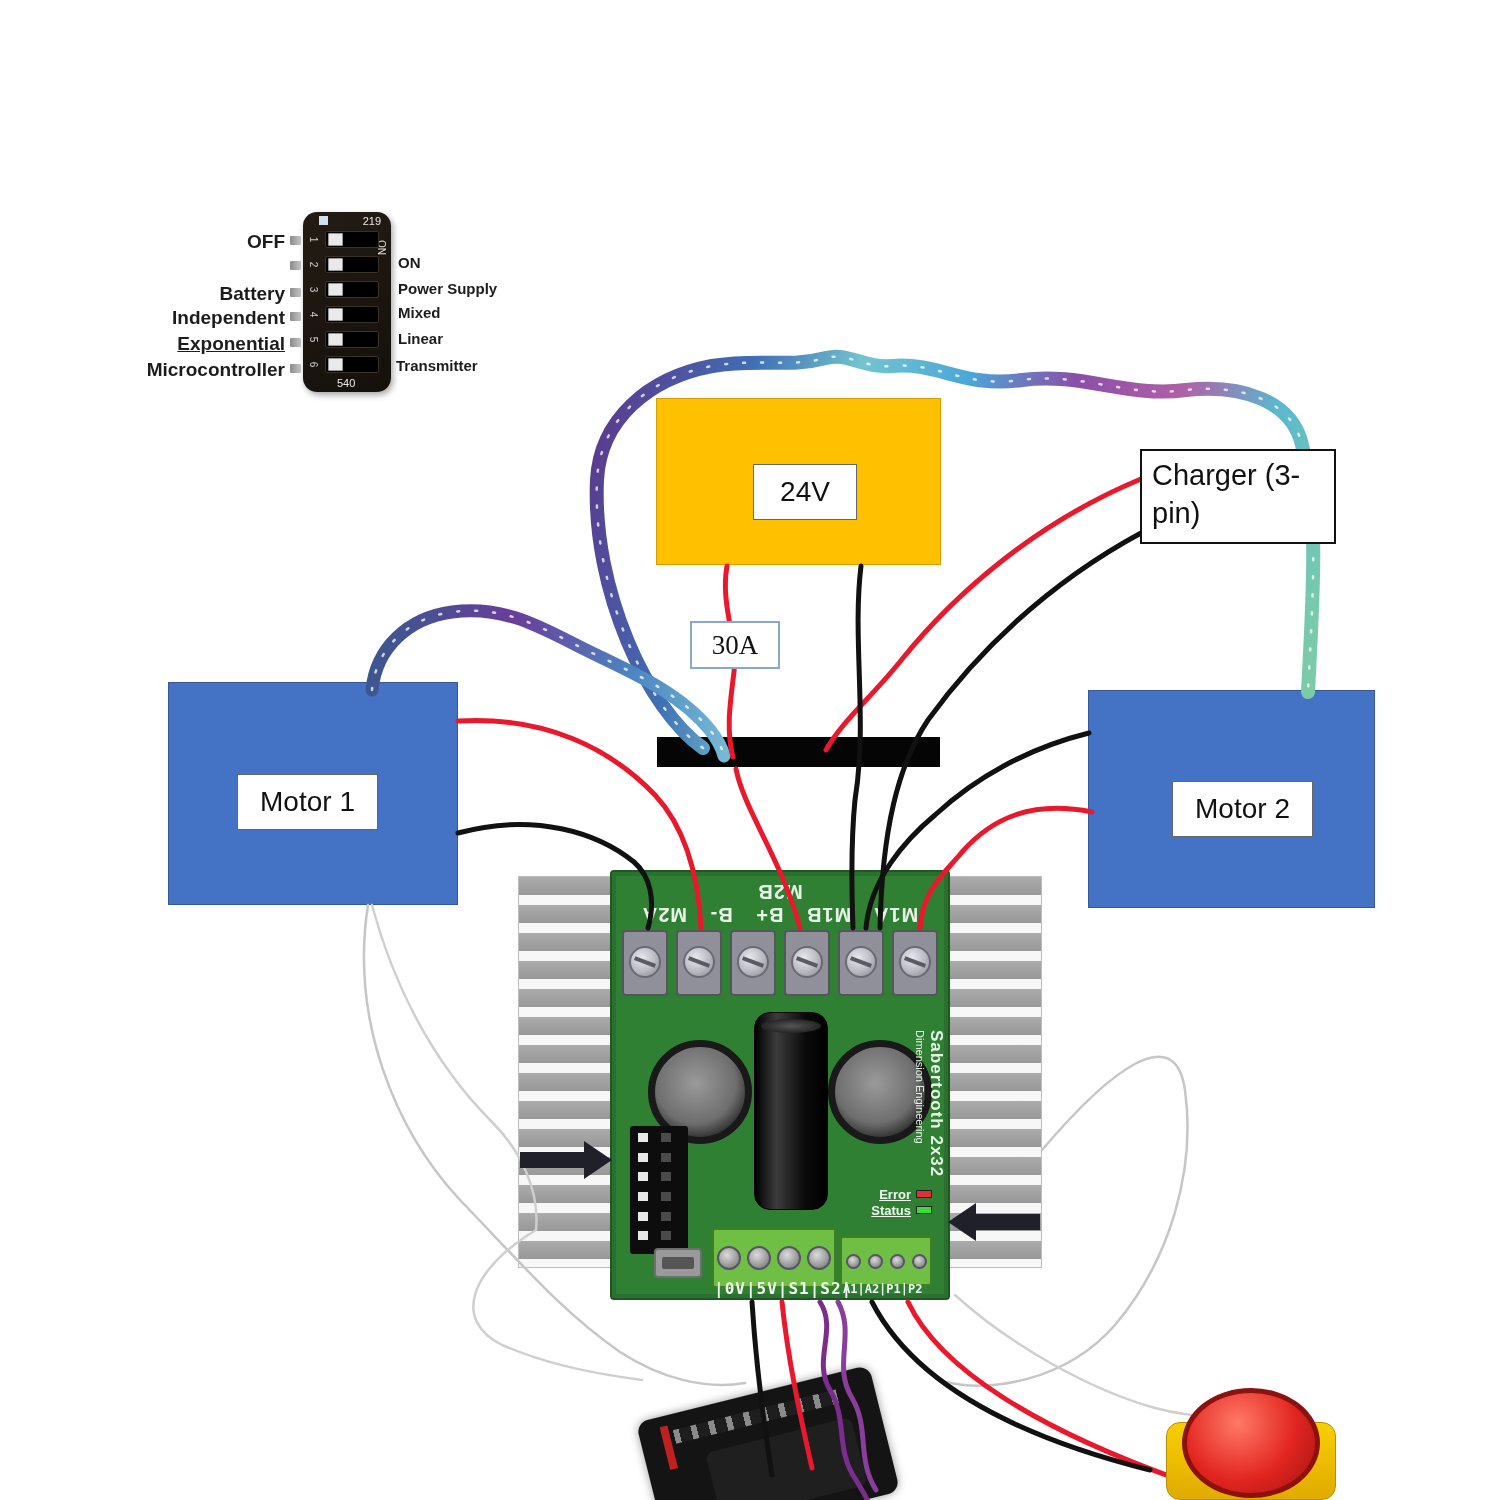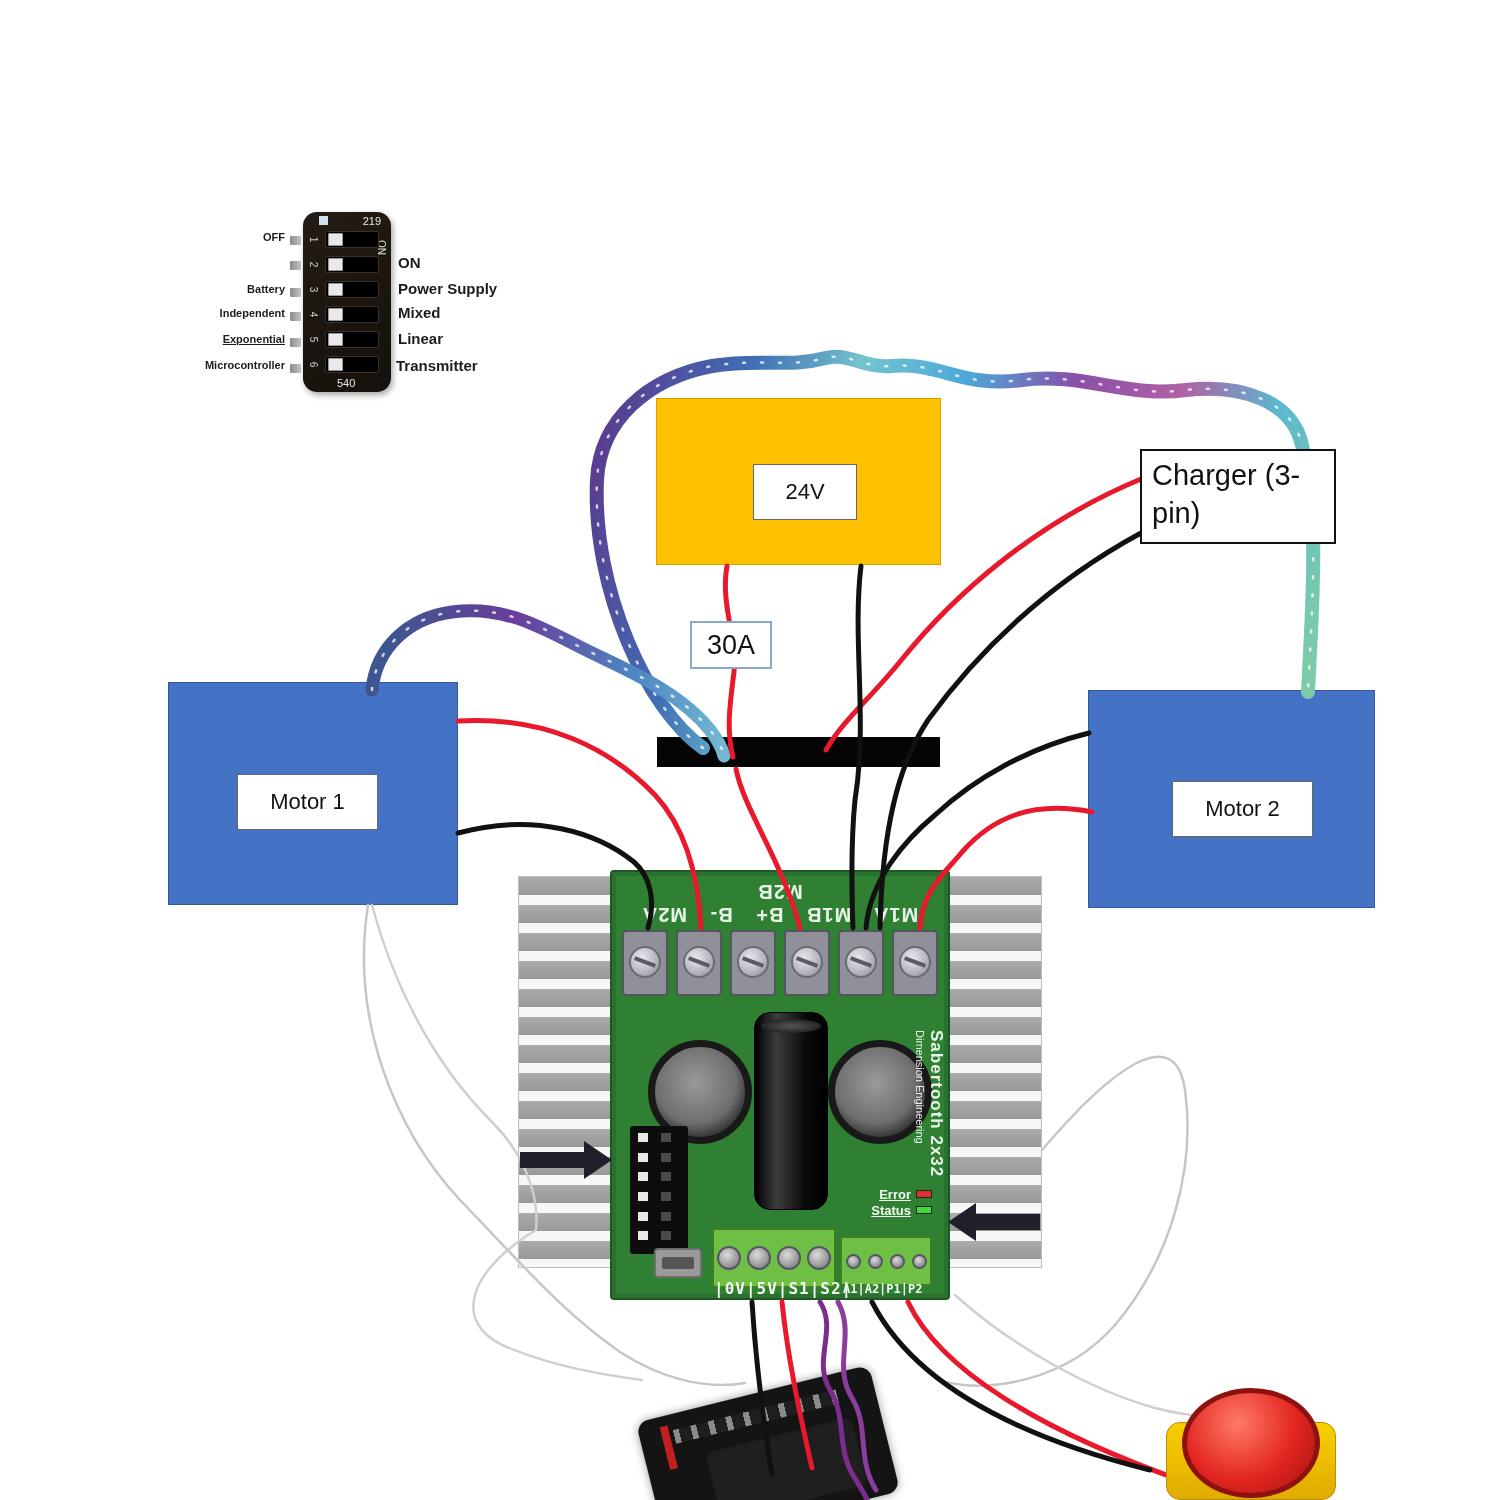--- a/index.html
+++ b/index.html
@@ -2,21 +2,21 @@
 <html><head>
 <meta charset="utf-8">
 <style>
   * { margin:0; padding:0; box-sizing:border-box; }
   html,body { background:#ffffff; font-family:"Liberation Sans", sans-serif; }
   #canvas { position:relative; width:1500px; height:1500px; background:#fff; overflow:hidden; }
   .abs { position:absolute; }
 
   
   .label-box { background:#fff; border:1px solid #666; display:flex; align-items:center;
-               justify-content:center; font-size:22px; color:#111; z-index:20; }
+               justify-content:center; font-size:28px; color:#111; z-index:20; }
   .charger-box { background:#fff; border:2px solid #111; font-size:29px; color:#111;
                  padding:6px 10px; line-height:1.3; z-index:20; }
   .fuse-box { background:#fff; border:2px solid #8aa8cc; display:flex; align-items:center;
               justify-content:center; font-size:27px; color:#111; z-index:20; }
 
   
   .battery { background:#FFC000; border:1px solid #d89f00; z-index:1; }
   .motor  { background:#4472C4; border:1px solid #35589a; z-index:1; }
   .busbar { background:#050505; z-index:2; }
 
@@ -27,21 +27,21 @@
   .dip-topsq  { position:absolute; top:4px; left:16px; width:9px; height:9px; background:#cfe0f2; }
   .dip-on     { position:absolute; top:30px; right:2px; color:#ddd; font-size:10px;
                 transform:rotate(90deg); }
   .dip-botnum { position:absolute; bottom:3px; left:34px; color:#e8e8e8; font-size:11px; }
   .dip-row  { position:absolute; left:0; width:100%; height:20px; }
   .dip-num  { position:absolute; left:8px; top:4px; color:#ccc; font-size:10px; transform:rotate(90deg); }
   .dip-slot { position:absolute; left:22px; top:1px; width:54px; height:17px; background:#000;
               border:1px solid #3a3228; border-radius:2px; }
   .dip-slider { position:absolute; left:2px; top:1px; width:15px; height:13px; background:#e9e9e9;
                 border:1px solid #999; border-radius:1px; }
-  .lbl-l { font-size:11px; font-weight:bold; color:#1c1c1c; text-align:right; width:200px; }
+  .lbl-l { font-size:19px; font-weight:bold; color:#1c1c1c; text-align:right; width:200px; }
   .lbl-r { font-size:15px; font-weight:bold; color:#1c1c1c; }
   .plug { width:11px; height:9px; background:linear-gradient(90deg,#8a8a8a,#c6c6c6); border-radius:1px; }
 
   
   .heatsink { background:repeating-linear-gradient(180deg,#ababab 0px,#989898 18px,#f7f7f7 18px,#f7f7f7 28px);
               border:1px solid #bdbdbd; z-index:1; }
   .pcb { background:#2F8032; border:2px solid #1d5a20; box-shadow:inset 0 0 0 4px #2a7030;
          border-radius:4px; z-index:2; }
   .hole { width:20px; height:20px; border-radius:50%; background:#fff; border:2px solid #cfd8cf; }
   .termstrip { background:#1b1b1b; border-radius:3px; }
@@ -315,21 +315,21 @@
     <path class="wire" stroke="#8a3d9b" stroke-width="5" d="M 838 1302 C 856 1335, 832 1365, 852 1398 C 870 1428, 856 1458, 876 1490"></path>
 
     <polygon fill="#20202a" points="520,1152 584,1152 584,1141 612,1160 584,1179 584,1168 520,1168"></polygon>
     <polygon fill="#20202a" points="1040,1214 976,1214 976,1203 948,1222 976,1241 976,1230 1040,1230"></polygon>
   </svg>
 
   <div class="label-box abs" style="left:753px;top:464px;width:104px;height:56px;">
     <span>24V</span>
   </div>
 
-  <div class="fuse-box abs" style="left:690px;top:621px;width:82px;height:48px;">
+  <div class="fuse-box abs" style="left:690px;top:621px;width:90px;height:48px;font-family:Liberation Serif, serif;">
     <span>30A</span>
   </div>
 
   <div class="charger-box abs" style="left:1140px;top:449px;width:196px;height:95px;">
     <span>Charger (3-pin)</span>
   </div>
 
   <div class="label-box abs" style="left:237px;top:774px;width:141px;height:56px;">
     <span>Motor 1</span>
   </div>

